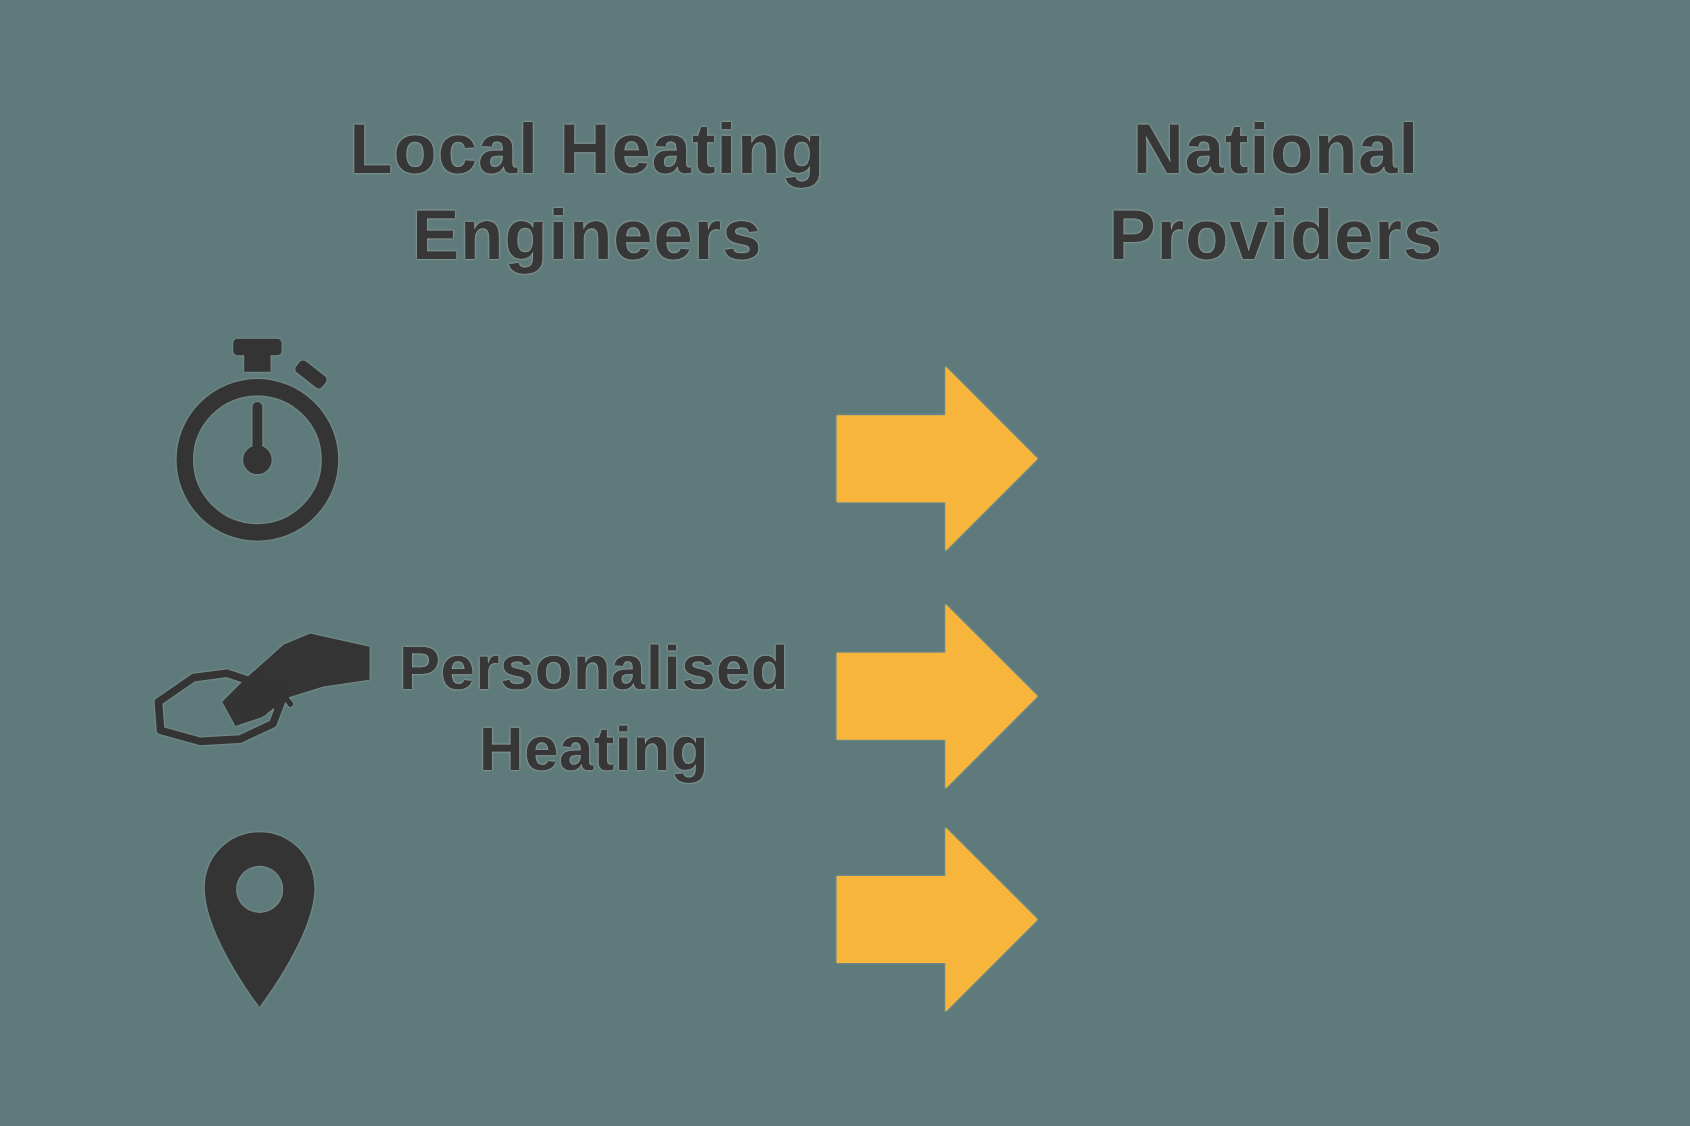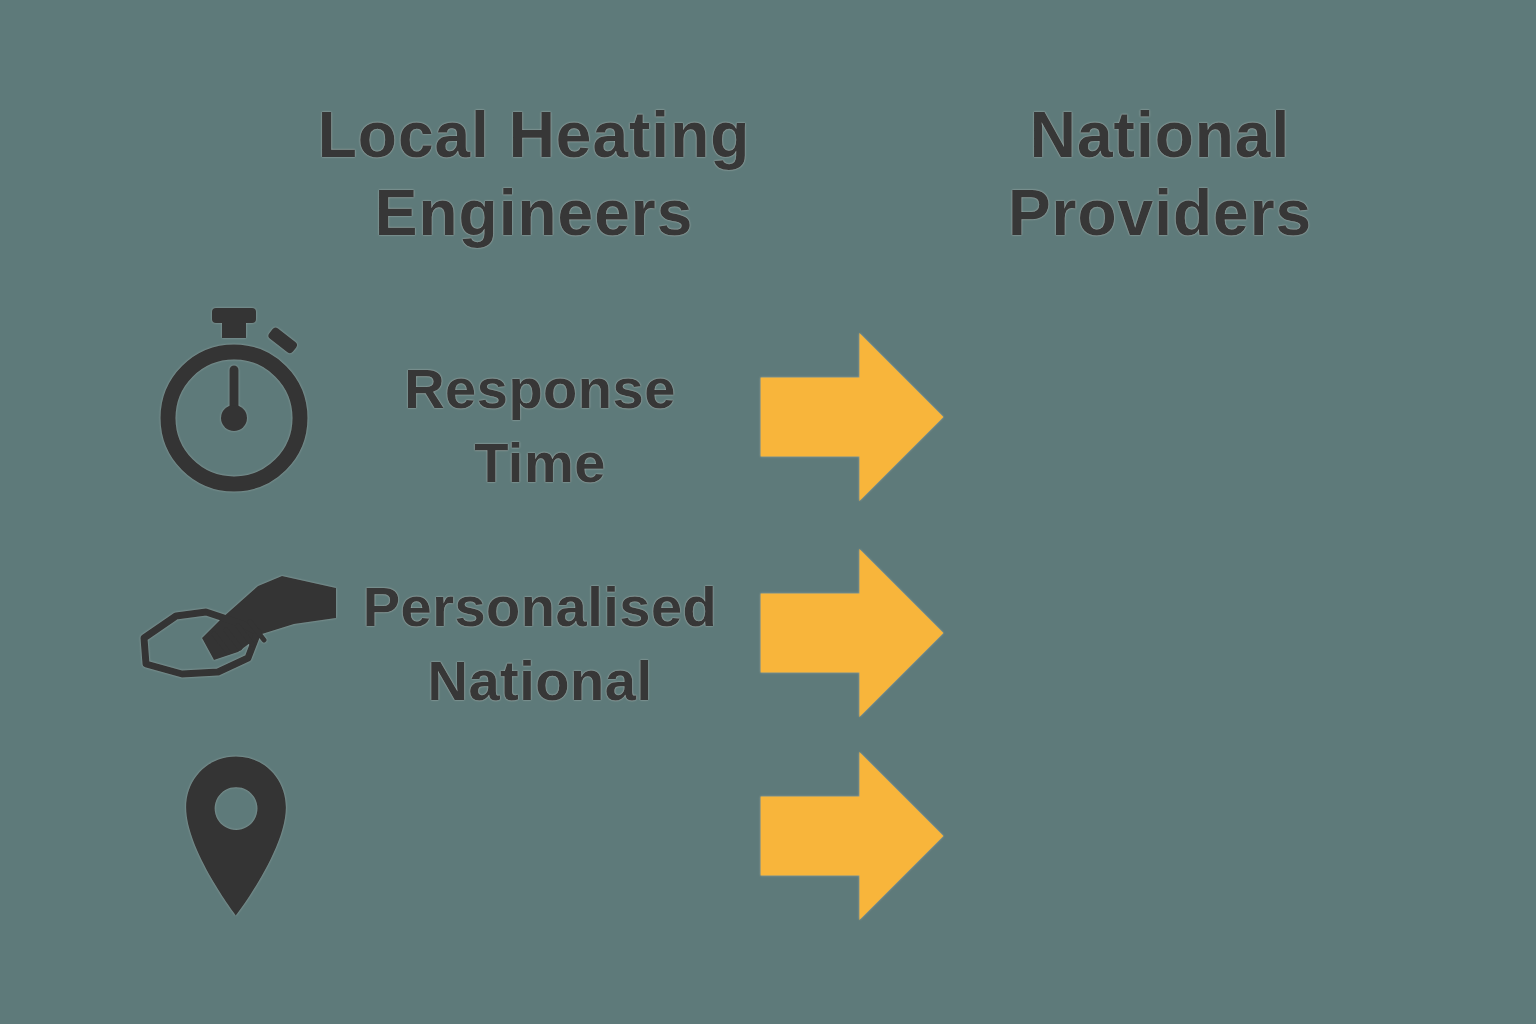--- a/index.html
+++ b/index.html
@@ -83,41 +83,40 @@
   <div class="icon-box icon-stopwatch">
     <svg viewBox="0 0 156 194" fill="none">
       <rect x="56" y="2" width="44" height="15" rx="4" fill="currentColor"></rect>
       <rect x="66" y="14" width="24" height="18" fill="currentColor"></rect>
       <rect x="112" y="28" width="30" height="13" rx="4" fill="currentColor" transform="rotate(38 127 34)"></rect>
       <circle cx="78" cy="112" r="66" stroke="currentColor" stroke-width="15"></circle>
       <line x1="78" y1="112" x2="78" y2="64" stroke="currentColor" stroke-width="9" stroke-linecap="round"></line>
       <circle cx="78" cy="112" r="13" fill="currentColor"></circle>
     </svg>
   </div>
-  <div class="row-label label-1">Response Time</div>
   <div class="arrow-box arrow-1">
     <svg viewBox="0 0 185 170">
       <polygon points="0,45 100,45 100,0 185,85 100,170 100,125 0,125" fill="currentColor"></polygon>
     </svg>
   </div>
 
   <div class="icon-box icon-handshake">
     <svg viewBox="0 0 198 120" fill="none">
 
       <polygon points="196,16 142,4 118,14 82,46 62,66 74,88 98,80 122,62 154,52 196,46" fill="currentColor"></polygon>
 
       <path d="M4,66 L36,44 L66,40 L102,52 L118,60 L108,86 L78,100 L42,102 L6,92 Z" stroke="currentColor" stroke-width="7" stroke-linejoin="round"></path>
 
       <line x1="74" y1="62" x2="88" y2="80" stroke="currentColor" stroke-width="5" stroke-linecap="round"></line>
       <line x1="86" y1="58" x2="100" y2="76" stroke="currentColor" stroke-width="5" stroke-linecap="round"></line>
       <line x1="98" y1="54" x2="112" y2="72" stroke="currentColor" stroke-width="5" stroke-linecap="round"></line>
       <line x1="110" y1="50" x2="124" y2="68" stroke="currentColor" stroke-width="5" stroke-linecap="round"></line>
     </svg>
   </div>
-  <div class="row-label label-2">Personalised National</div>
+  <div class="row-label label-2">Personalised Heating</div>
   <div class="arrow-box arrow-2">
     <svg viewBox="0 0 185 170">
       <polygon points="0,45 100,45 100,0 185,85 100,170 100,125 0,125" fill="currentColor"></polygon>
     </svg>
   </div>
 
   <div class="icon-box icon-pin">
     <svg viewBox="0 0 110 160">
       <path fill-rule="evenodd" fill="currentColor" d="M55,2 C27,2 6,24 6,52 C6,94 55,158 55,158 C55,158 104,94 104,52 C104,24 83,2 55,2 Z
                M55,32 a21,21 0 1,0 0.1,0 Z"></path>

